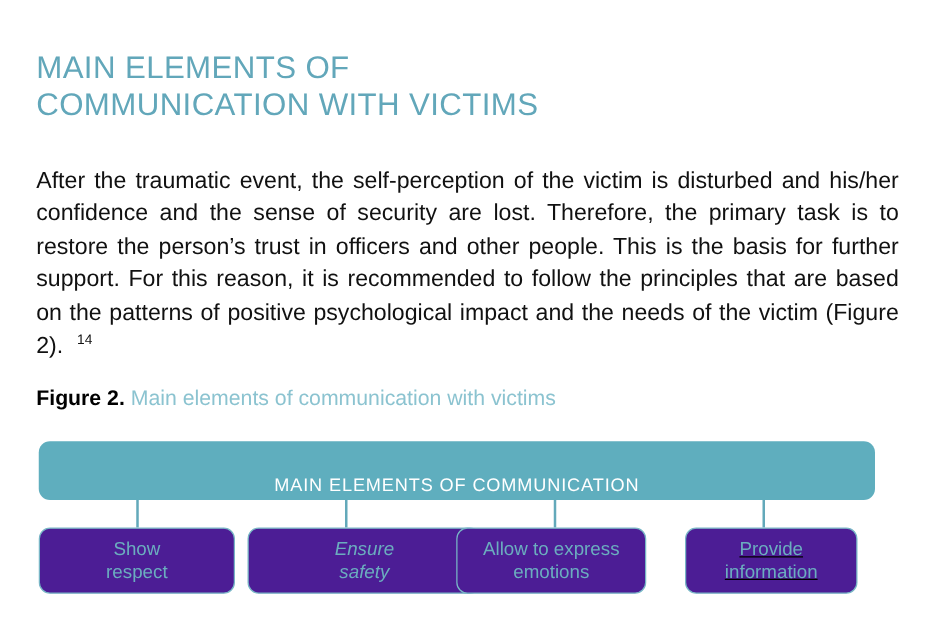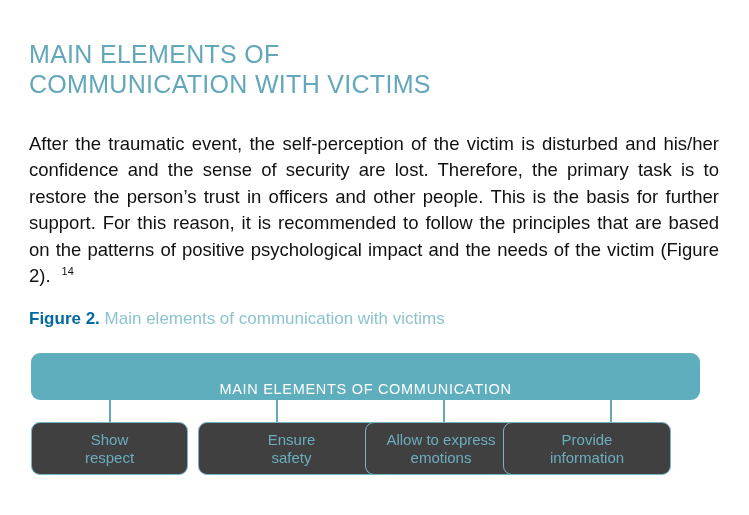--- a/index.html
+++ b/index.html
@@ -62,21 +62,21 @@
   .figure-caption {
     position: absolute;
     left: 29px;
     top: 308px;
     font-size: 17px;
     line-height: 22px;
     color: #86C0CD;
   }
   .figure-caption .cap-label {
     font-weight: bold;
-    color: #0369a1;
+    color: #000000;
   }
   .figure-caption .cap-text {
     color: #8BC3D0;
   }
 
   
   .diagram {
     position: absolute;
     left: 31px;
     top: 353px;
@@ -125,21 +125,21 @@
     position: absolute;
     left: 0;
     top: 69px;
     width: 669px;
     height: 53px;
   }
   .leaf-box {
     position: absolute;
     top: 0;
     height: 53px;
-    background: #404040;
+    background: #4c1d95;
     border: 1.6px solid #78B6C6;
     border-radius: 9px;
     box-sizing: border-box;
     display: flex;
     align-items: center;
     justify-content: center;
     text-align: center;
   }
   .leaf-label {
     color: #6BADBF;
@@ -175,28 +175,28 @@
       <div class="connector" style="left:245px;"></div>
       <div class="connector" style="left:412px;"></div>
       <div class="connector" style="left:579px;"></div>
     </div>
 
     <div class="leaf-row">
       <div class="leaf-box" style="left:0px;width:157px;">
         <span class="leaf-label">Show
 respect</span>
       </div>
-      <div class="leaf-box" style="left:167px;width:187px;">
+      <div class="leaf-box" style="left:167px;width:187px;font-style:italic;">
         <span class="leaf-label">Ensure
 safety</span>
       </div>
       <div class="leaf-box" style="left:334px;width:152px;">
         <span class="leaf-label">Allow to express
 emotions</span>
       </div>
-      <div class="leaf-box" style="left:472px;width:168px;">
+      <div class="leaf-box" style="left:517px;width:138px;text-decoration:underline;">
         <span class="leaf-label">Provide
 information</span>
       </div>
     </div>
 
   </div>
 </div>
 
 </body></html>

